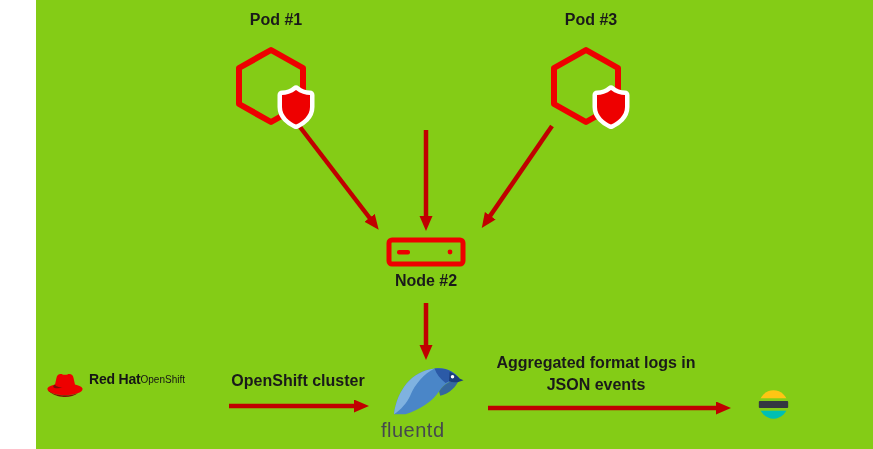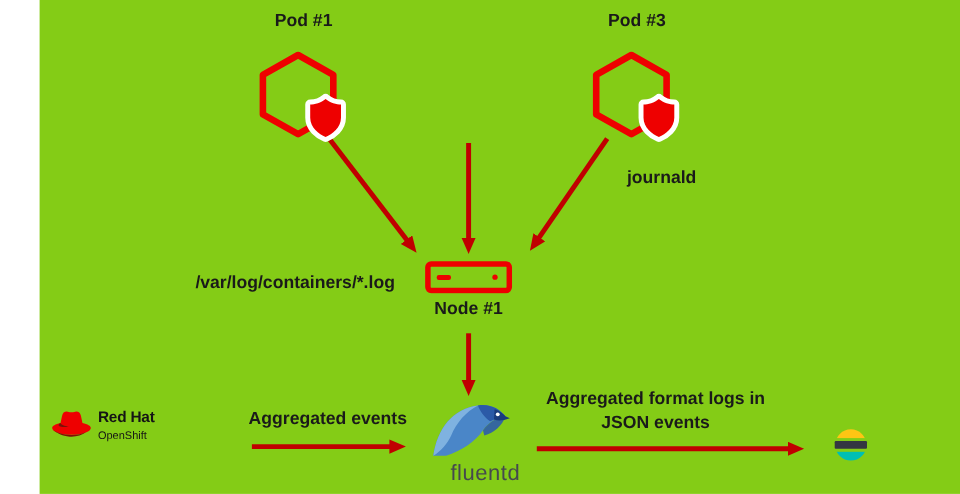--- a/index.html
+++ b/index.html
@@ -7,25 +7,25 @@
     position:relative;width:873px;height:449px;background:#84cc16;
     font-family:"Liberation Sans","DejaVu Sans",sans-serif;color:#1a1a1a;overflow:hidden;margin-left:36px;
   }
   .abs{position:absolute;}
   .lbl{font-weight:bold;font-size:16px;color:#1a1a1a;text-align:center;line-height:22px;}
   .pod{position:absolute;top:10px;width:90px;display:flex;flex-direction:column;align-items:center;}
   .pod .lbl{height:19px;line-height:19px;}
   .pod svg{margin-top:17px;}
   .arrows{position:absolute;left:0;top:0;width:873px;height:449px;pointer-events:none;}
   .rh-block{position:absolute;left:10px;top:371px;display:flex;}
-  .rh-text{margin-left:5px;display:flex;flex-direction:column;}
+  .rh-text{margin-left:5px;display:flex;flex-direction:row;}
   .rh-brand{font-weight:bold;font-size:14px;line-height:17px;color:#151515;letter-spacing:-0.2px;}
   .rh-product{font-size:10px;line-height:17px;color:#151515;}
   .rh-component{font-size:17px;line-height:19px;color:#151515;}
-  .fluentd-text{font-size:20px;letter-spacing:0.5px;color:#45494e;font-weight:500;text-align:right;}
+  .fluentd-text{font-size:20px;letter-spacing:0.5px;color:#45494e;font-weight:500;text-align:left;}
   .es-block{position:absolute;left:721px;top:388px;display:flex;align-items:center;}
   .es-text{margin-left:7px;font-weight:bold;font-size:16px;color:#343741;letter-spacing:-0.2px;}
 </style>
 </head>
 <body>
 
 <div class="canvas">
 
   <svg class="arrows" viewBox="0 0 873 449">
     <defs>
@@ -44,59 +44,57 @@
   <div class="pod" style="left:195px;">
     <div class="lbl">Pod #1</div>
     <svg width="90" height="84" viewBox="0 0 90 84">
       <polygon points="40,4 72,22 72,58 40,76 8,58 8,22" fill="none" stroke="#EE0000" stroke-width="6" stroke-linejoin="round"></polygon>
       <path d="M65,44 c4,3.5 10,5 14,5 v12 c0,9 -8,15 -14,17.5 c-6,-2.5 -14,-8.5 -14,-17.5 v-12 c4,0 10,-1.5 14,-5 z" fill="#ffffff" stroke="#ffffff" stroke-width="9" stroke-linejoin="round"></path>
       <path d="M65,44 c4,3.5 10,5 14,5 v12 c0,9 -8,15 -14,17.5 c-6,-2.5 -14,-8.5 -14,-17.5 v-12 c4,0 10,-1.5 14,-5 z" fill="#EE0000"></path>
     </svg>
   </div>
 
 
-  <div class="pod" style="left:498px;">
+  <div class="pod" style="left:510px;">
     <div class="lbl">Pod #3</div>
     <svg width="90" height="84" viewBox="0 0 90 84">
       <polygon points="40,4 72,22 72,58 40,76 8,58 8,22" fill="none" stroke="#EE0000" stroke-width="6" stroke-linejoin="round"></polygon>
       <path d="M65,44 c4,3.5 10,5 14,5 v12 c0,9 -8,15 -14,17.5 c-6,-2.5 -14,-8.5 -14,-17.5 v-12 c4,0 10,-1.5 14,-5 z" fill="#ffffff" stroke="#ffffff" stroke-width="9" stroke-linejoin="round"></path>
       <path d="M65,44 c4,3.5 10,5 14,5 v12 c0,9 -8,15 -14,17.5 c-6,-2.5 -14,-8.5 -14,-17.5 v-12 c4,0 10,-1.5 14,-5 z" fill="#EE0000"></path>
     </svg>
   </div>
 
   <div class="abs lbl" style="left:498px;top:150px;width:135px;line-height:23px;">
-    <div>journald</div>
   </div>
 
-  <div class="abs lbl" style="left:85px;top:247px;width:238px;text-align:right;">/var/log/containers/*.log</div>
 
   <svg class="abs" style="left:350px;top:237px;" width="80" height="30" viewBox="0 0 80 30">
     <rect x="3" y="3" width="74" height="24" rx="3" fill="none" stroke="#EE0000" stroke-width="5"></rect>
     <rect x="11" y="13" width="13" height="4.5" rx="2" fill="#EE0000"></rect>
     <circle cx="64" cy="15" r="2.4" fill="#EE0000"></circle>
   </svg>
-  <div class="abs lbl" style="left:350px;top:270px;width:80px;">Node #1</div>
+  <div class="abs lbl" style="left:350px;top:270px;width:80px;">Node #2</div>
 
   <div class="rh-block">
     <svg width="38" height="28" viewBox="0 0 40 28">
       <path d="M15.5,2.5 C13,2.5 11.5,4 11,6.5 L9.5,13.5 C4.5,14.6 1.5,16.3 1.5,18.2
                C1.5,21.8 9.8,24.7 20,24.7 C30.2,24.7 38.5,21.8 38.5,18.2
                C38.5,16.3 35.5,14.6 30.5,13.5 L29,6.5 C28.5,4 27,2.5 24.5,2.5
                C23,2.5 22.5,3.3 20,3.3 C17.5,3.3 17,2.5 15.5,2.5 Z" fill="#EE0000"></path>
       <path d="M2.2,19.5 C5,22.6 12,24.9 20,24.9 C25.5,24.9 30.4,23.9 33.8,22.4
                C29.6,25.6 23.3,27.2 16.8,26.4 C10.3,25.6 4.8,22.9 2.2,19.5 Z" fill="#7D1007"></path>
       <path d="M9.5,13.5 C10,15.2 13.4,16.6 17.4,16.6 C14.4,17.8 10.4,17.7 8,16.5 C7.2,15.3 8,14 9.5,13.5 Z" fill="#7D1007"></path>
     </svg>
     <div class="rh-text">
       <span class="rh-brand">Red Hat</span>
       <span class="rh-product">OpenShift</span>
     </div>
   </div>
 
-  <div class="abs lbl" style="left:182px;top:370px;width:160px;">Aggregated events</div>
+  <div class="abs lbl" style="left:182px;top:370px;width:160px;">OpenShift cluster</div>
 
   <svg class="abs" style="left:352px;top:361px;" width="78" height="58" viewBox="0 0 130 100">
     <path d="M8,92 C14,50 38,18 78,13 C98,10 112,19 121,30 C106,33 94,40 86,52 C74,70 52,84 28,92 Z" fill="#4A86C8"></path>
     <path d="M8,92 C14,50 38,18 78,13 C60,22 44,40 36,60 C30,73 20,84 8,92 Z" fill="#7FB2E0"></path>
     <path d="M86,52 C94,40 106,33 121,30 C116,45 103,56 88,60 C87,57 86,54 86,52 Z" fill="#35679E"></path>
     <path d="M78,13 C98,10 112,19 121,30 C112,32 104,34 97,38 C88,31 81,22 78,13 Z" fill="#2B5AA7"></path>
     <path d="M104,19 C111,21 117,26 121,30 L128,33 L119,36 C113,37 108,37 103,35 Z" fill="#1A3C7C"></path>
     <circle cx="109" cy="27" r="3" fill="#ffffff"></circle>
   </svg>
   <div class="abs fluentd-text" style="left:345px;top:419px;width:92px;">fluentd</div>

